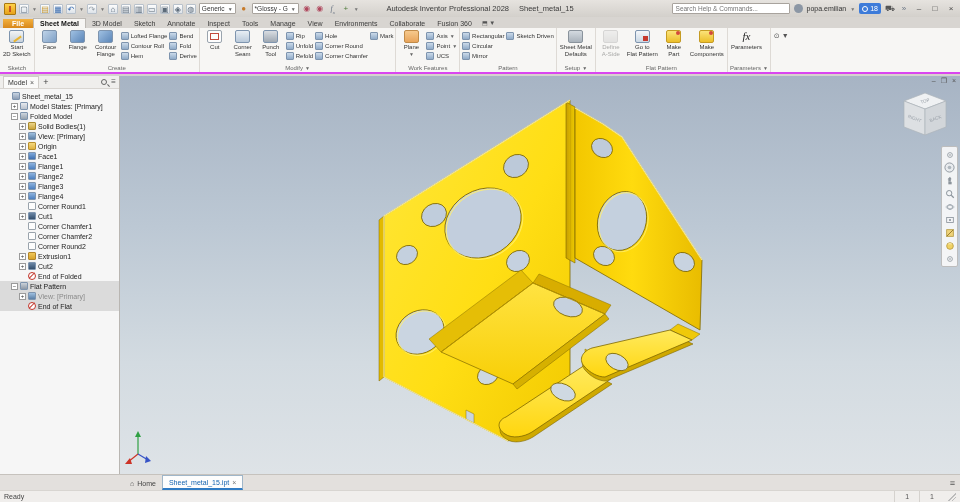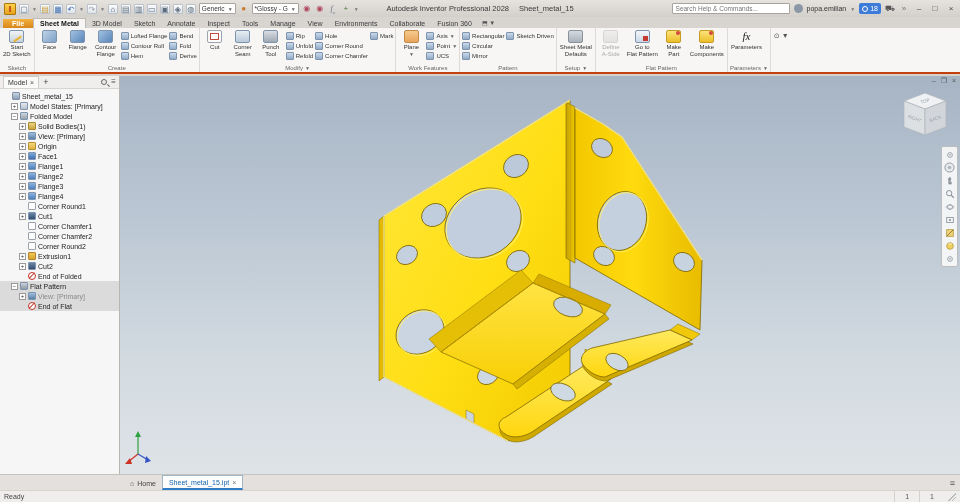--- a/index.html
+++ b/index.html
@@ -36,21 +36,21 @@
   
   .tabrow{position:absolute;left:0;top:17px;right:0;height:11px;background:#D8D5D1;
     display:flex;align-items:flex-end;padding-left:3px;font-size:7px;}
   .rtab{padding:1px 6px 1px;color:#3C3C3C;white-space:nowrap;}
   .rtab.active{background:#F7F6F4;border:1px solid #BDB9B4;border-bottom:none;color:#111;font-weight:bold;}
   .rtab.file{background:linear-gradient(#F3B13F,#D8871B);color:#fff;font-weight:bold;padding:1px 9px;}
   .tab-extra{margin-left:4px;font-size:6px;color:#555;align-self:center;}
 
   
   .ribbon{position:absolute;left:0;top:28px;right:0;height:46px;background:#F7F6F4;
-    border-bottom:2px solid #c2410c;display:flex;}
+    border-bottom:2px solid #d946ef;display:flex;}
   .rgroup{display:flex;flex-direction:column;border-right:1px solid #DEDAD5;padding:1px 2px 0;}
   .rg-body{flex:1;display:flex;align-items:flex-start;gap:2px;}
   .bigbtn{min-width:26px;max-width:40px;display:flex;flex-direction:column;align-items:center;
     font-size:6px;line-height:6.5px;color:#333;text-align:center;padding:1px 1px 0;white-space:pre-line;}
   .bigbtn.disabled{opacity:.42;}
   .bicon{width:15px;height:13px;margin-bottom:1px;border-radius:2px;
     background:linear-gradient(135deg,#BFD3E8,#7FA0C6);border:1px solid #7E94AE;}
   .scol{display:flex;flex-direction:column;gap:1px;padding-top:2px;}
   .sbtn{display:flex;align-items:center;gap:2px;font-size:6px;color:#333;height:9px;white-space:nowrap;}
   .sic{width:8px;height:8px;border-radius:1px;flex:0 0 auto;

